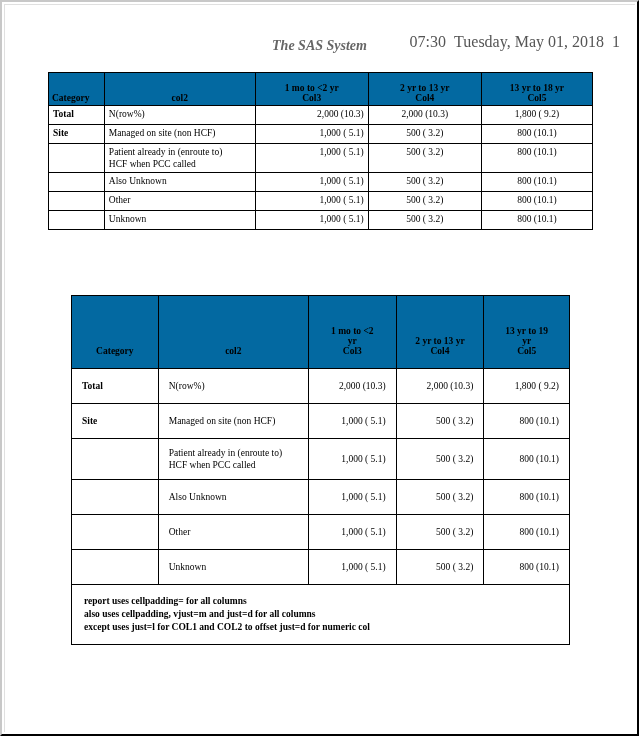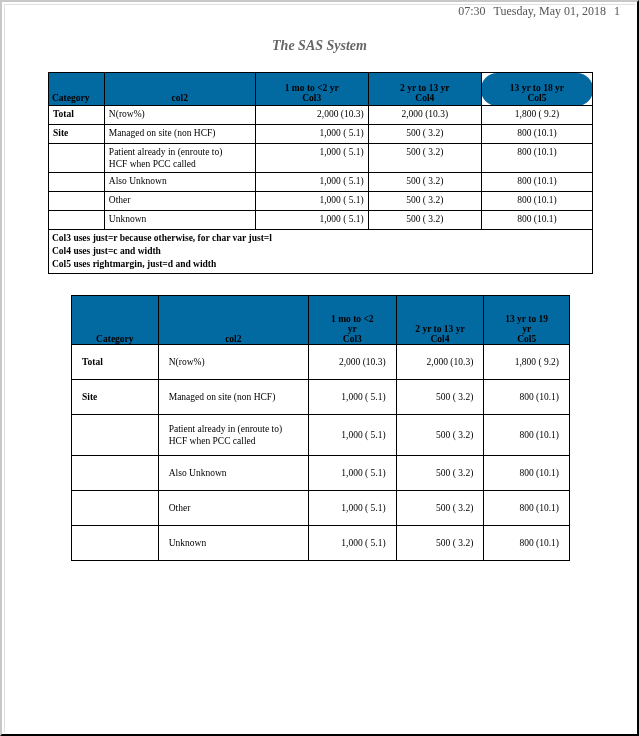--- a/index.html
+++ b/index.html
@@ -1,45 +1,45 @@
 <!DOCTYPE html>
 <html><head>
 <meta charset="utf-8">
 <style>
   html, body { margin: 0; padding: 0; background: #ffffff; }
   body { width: 639px; height: 736px; position: relative; overflow: hidden; font-family: "Liberation Serif", "DejaVu Serif", serif; color: #000; }
   .frame { position: absolute; left: 0; top: 0; width: 639px; height: 736px; box-sizing: border-box;
            border-top: 2px solid #c8c8c8; border-left: 2px solid #c8c8c8; border-right: 2px solid #000; border-bottom: 2px solid #000; }
   .frame-inner { position: absolute; left: 2px; top: 2px; right: 2px; bottom: 2px; border-left: 1px solid #e0e0e0; border-top: 1px solid #e0e0e0; }
-  .header-line { position: absolute; top: 4px; right: 19px; font-size: 12px; color: #555; white-space: nowrap; }
+  .header-line { position: absolute; top: 33px; right: 19px; font-size: 16px; color: #555; white-space: nowrap; }
   .header-line span { margin-left: 8px; }
   .title { position: absolute; top: 38px; left: 0; width: 639px; text-align: center; font-size: 14px; font-style: italic; font-weight: bold; color: #666; }
 
   table { border-collapse: collapse; position: absolute; font-size: 9.5px; }
   td, th { border: 1px solid #000; }
   th { background: #0369a1; font-weight: bold; }
 
   
   #t1 { left: 48px; top: 72px; width: 545px; }
   #t1 th { padding: 2px 3px; vertical-align: bottom; }
   #t1 td { padding: 2px 4px; vertical-align: top; height: 14px; line-height: 12px; }
   #t1 .c1 { width: 47px; text-align: left; }
   #t1 .c2 { width: 143px; text-align: left; }
   #t1 .c3 { width: 105px; text-align: right; }
   #t1 .c4 { width: 105px; text-align: center; }
-  #t1 .c5 { width: 103px; text-align: center; border-radius: 16px; }
+  #t1 .c5 { width: 103px; text-align: center; }
   #t1 th.c1 { text-align: left; }
   #t1 th.c2 { text-align: center; }
   #t1 th.c3, #t1 th.c4, #t1 th.c5 { text-align: center; height: 28px; }
   #t1 .bold { font-weight: bold; }
   #t1 td.foot { padding: 2px 3px; font-weight: bold; line-height: 13px; }
 
   
   #t2 { left: 71px; top: 295px; width: 499px; }
-  #t2 th { padding: 0 6px; vertical-align: bottom; height: 48px; }
+  #t2 th { padding: 12px 6px; vertical-align: bottom; height: 48px; }
   #t2 td { padding: 6px 10px; vertical-align: middle; line-height: 12px; }
   #t2 .c1 { width: 66px; text-align: left; }
   #t2 .c2 { width: 130px; text-align: left; }
   #t2 .c3 { width: 67px; text-align: right; }
   #t2 .c4 { width: 67px; text-align: right; }
   #t2 .c5 { width: 65px; text-align: right; }
   #t2 th.c1, #t2 th.c2, #t2 th.c3, #t2 th.c4, #t2 th.c5 { text-align: center; }
   #t2 .bold { font-weight: bold; }
   #t2 tr.r-short td { height: 22px; }
   #t2 tr.r-tall td { height: 28px; }
@@ -117,27 +117,20 @@
       <td class="c4">500 ( 3.2)</td>
       <td class="c5">800 (10.1)</td>
     </tr>
     <tr>
       <td class="c1 bold"></td>
       <td class="c2">Unknown</td>
       <td class="c3">1,000 ( 5.1)</td>
       <td class="c4">500 ( 3.2)</td>
       <td class="c5">800 (10.1)</td>
     </tr>
-    <tr>
-      <td class="foot" colspan="5">
-        <span class="ln">Col3 uses just=r because otherwise, for char var just=l</span>
-        <span class="ln">Col4 uses just=c and width</span>
-        <span class="ln">Col5 uses rightmargin, just=d and width</span>
-      </td>
-    </tr>
   </tbody>
 </table>
 
 <table id="t2">
   <thead>
     <tr>
       <th class="c1">Category</th>
       <th class="c2">col2</th>
       <th class="c3">
         <span class="ln">1 mo to &lt;2</span>
@@ -194,14 +187,21 @@
       <td class="c4">500 ( 3.2)</td>
       <td class="c5">800 (10.1)</td>
     </tr>
     <tr class="r-short">
       <td class="c1 bold"></td>
       <td class="c2">Unknown</td>
       <td class="c3">1,000 ( 5.1)</td>
       <td class="c4">500 ( 3.2)</td>
       <td class="c5">800 (10.1)</td>
     </tr>
+    <tr>
+      <td class="foot" colspan="5">
+        <span class="ln">report uses cellpadding= for all columns</span>
+        <span class="ln">also uses cellpadding, vjust=m and just=d for all columns</span>
+        <span class="ln">except uses just=l for COL1 and COL2 to offset just=d for numeric col</span>
+      </td>
+    </tr>
   </tbody>
 </table>
 
 </body></html>

